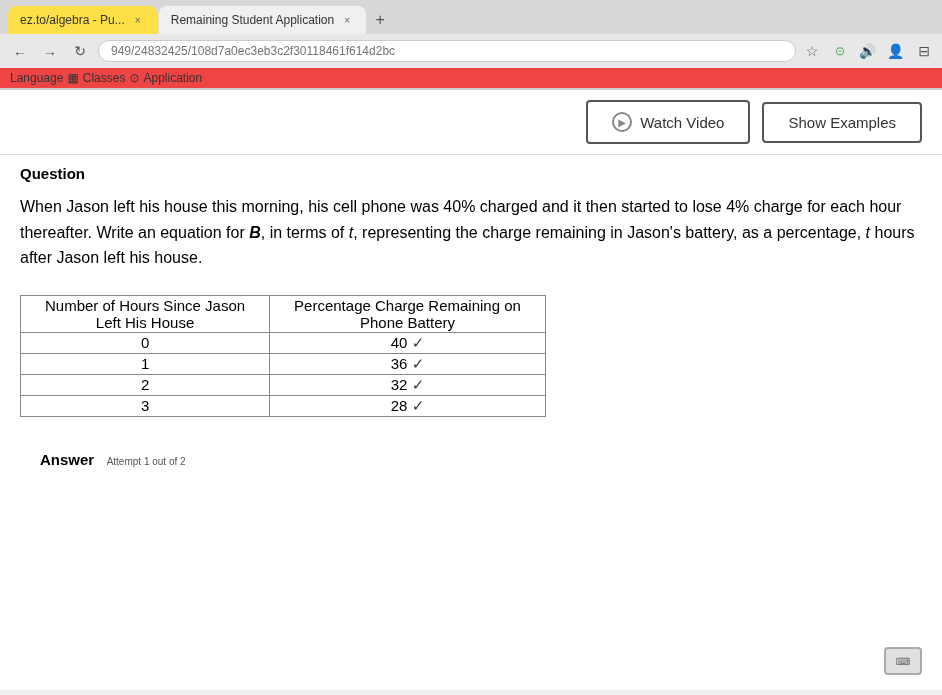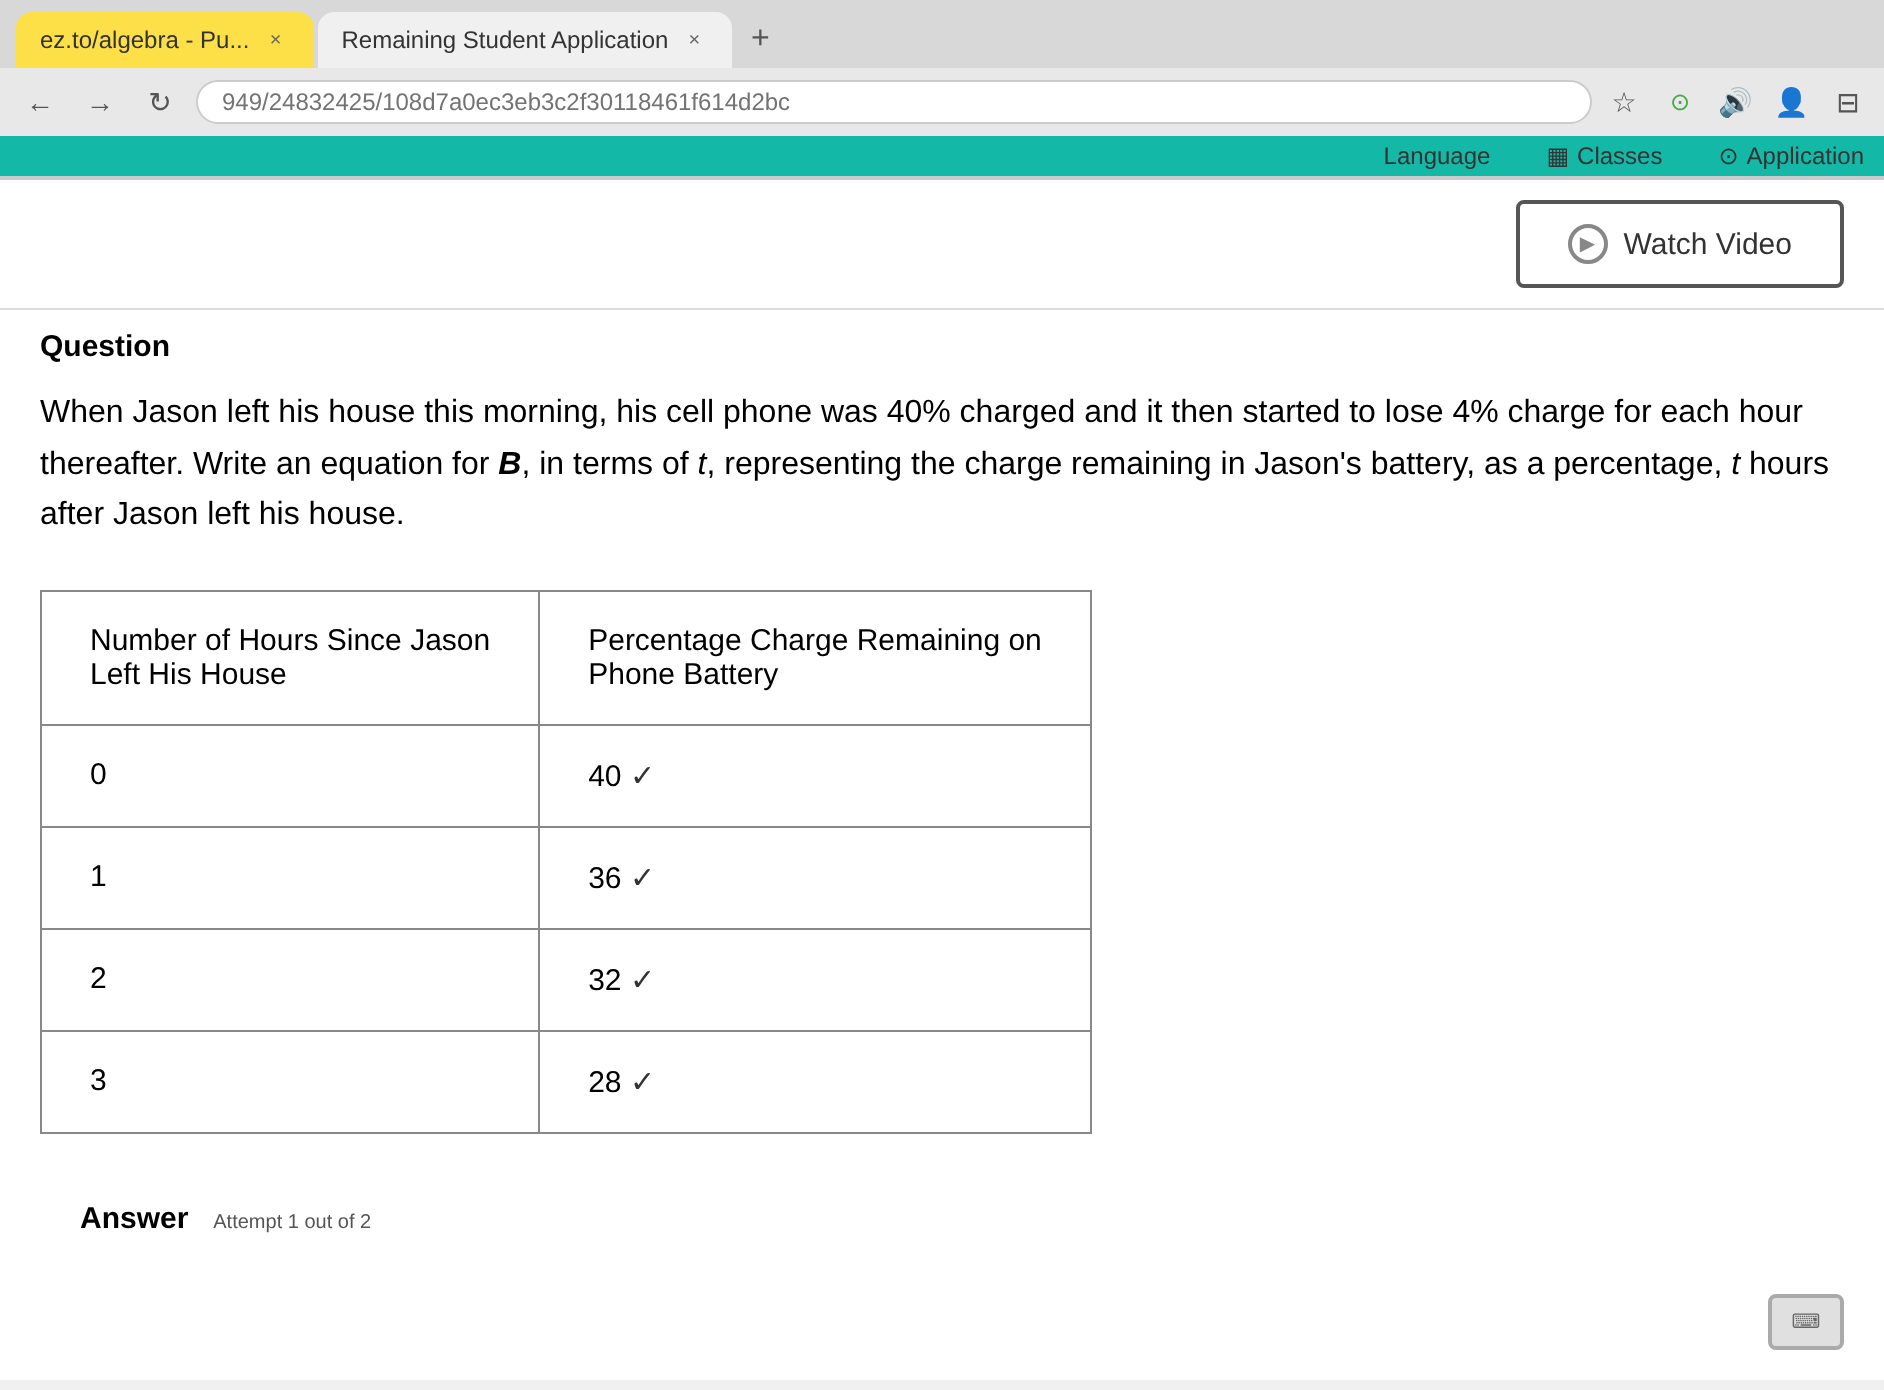--- a/index.html
+++ b/index.html
@@ -117,25 +117,24 @@
       font-size: 14px;
       cursor: pointer;
       color: #555;
     }
 
     
     .bookmarks-bar {
       display: flex;
       align-items: center;
       padding: 3px 10px;
-      background: #14b8a6;
+      background: #ef4444;
       border-bottom: 1px solid #ccc;
       font-size: 12px;
-      gap: 28px;
-      justify-content: flex-end;
+      gap: 4px;
     }
 
     .bookmark-item {
       display: flex;
       align-items: center;
       gap: 4px;
       cursor: pointer;
       color: #333;
       font-size: 12px;
     }
@@ -212,22 +211,22 @@
 
     
     .data-table {
       border-collapse: collapse;
       margin-bottom: 24px;
       border: 1.5px solid #888;
     }
 
     .data-table th, .data-table td {
       border: 1.5px solid #888;
-      padding: 16px 24px;
-      text-align: left;
+      padding: 1px 24px;
+      text-align: center;
       font-size: 15px;
     }
 
     .data-table th {
       font-weight: normal;
       font-size: 15px;
       background: #fff;
     }
 
     .data-table td {
@@ -324,20 +323,23 @@
     </div>
   </div>
 </div>
 
 <div class="page-content">
 
   <div class="header-row">
     <button class="watch-video-btn">
       <span class="play-icon">▶</span>
       <span>Watch Video</span>
+    </button>
+    <button class="show-examples-btn">
+      <span>Show Examples</span>
     </button>
   </div>
 
   <div class="question-section">
     <div class="question-label">Question</div>
 
     <div class="question-text">
       <span>When Jason left his house this morning, his cell phone was 40% charged and it then started to lose 4% charge for each hour thereafter. Write an equation for </span><span style="font-style:italic; font-weight:bold;">B</span><span>, in terms of </span><span style="font-style:italic;">t</span><span>, representing the charge remaining in Jason's battery, as a percentage, </span><span style="font-style:italic;">t</span><span> hours after Jason left his house.</span>
     </div>
 

